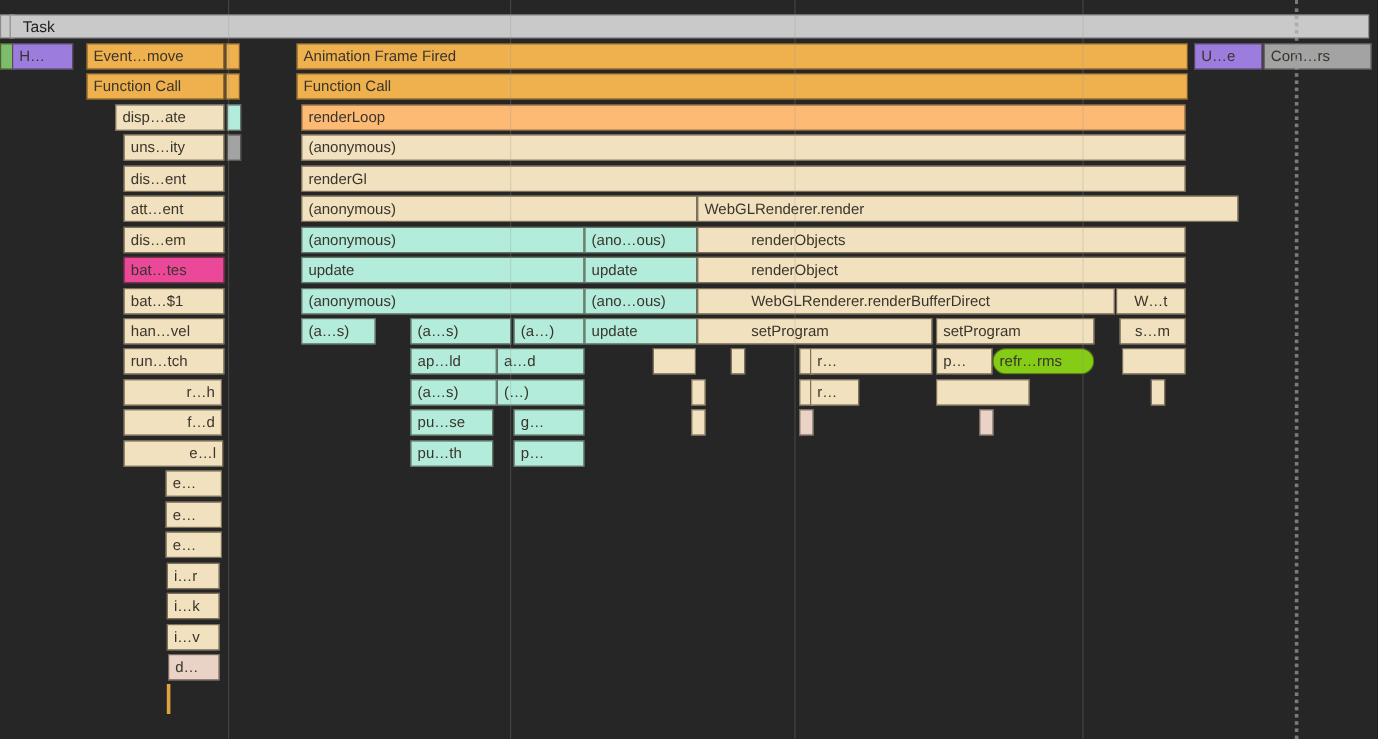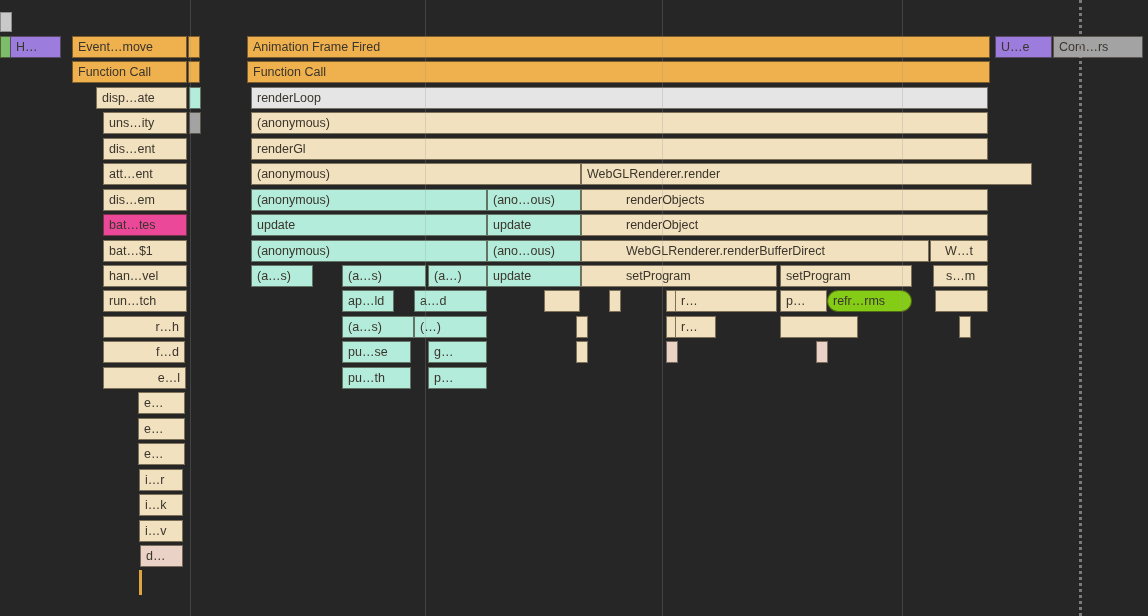--- a/index.html
+++ b/index.html
@@ -16,20 +16,23 @@
          z-index:6;pointer-events:none;}
   .taskbar{position:absolute;box-sizing:border-box;height:20px;display:flex;align-items:center;
          padding-left:10px;font-size:13px;color:#222;border:1px solid rgba(0,0,0,.3);z-index:2;}
   .marker{position:absolute;z-index:2;}
 </style>
 </head>
 <body>
 
 <div id="stage">
   <div class="taskbar" id="task-sliver" style="left: 0px; top: 12px; width: 4px; background: rgb(201, 201, 201);"></div>
+  <div class="taskbar" id="task-main" style="left: 8px; top: 12px; width: 1133px; background: rgb(201, 201, 201);">
+    <span>Task</span>
+  </div>
   <div id="bars-layer">
       <div class="bar" style="left: 0px; top: 36px; width: 5px; background: rgb(125, 189, 106);"></div>
       <div class="bar" style="left: 10px; top: 36px; width: 51px; background: rgb(156, 125, 221);">H…</div>
       <div class="bar" style="left: 72px; top: 36px; width: 115px; background: rgb(239, 176, 78);">Event…move</div>
       <div class="bar" style="left: 188px; top: 36px; width: 8px; background: rgb(239, 176, 78);"></div>
       <div class="bar" style="left: 72px; top: 61px; width: 115px; background: rgb(239, 176, 78);">Function Call</div>
       <div class="bar" style="left: 188px; top: 61px; width: 8px; background: rgb(239, 176, 78);"></div>
       <div class="bar" style="left: 96px; top: 87px; width: 91px; background: rgb(242, 225, 191);">disp…ate</div>
       <div class="bar" style="left: 189px; top: 87px; width: 4px; background: rgb(180, 236, 219);"></div>
       <div class="bar" style="left: 103px; top: 112px; width: 84px; background: rgb(242, 225, 191);">uns…ity</div>
@@ -48,21 +51,21 @@
       <div class="bar" style="left: 138px; top: 418px; width: 47px; background: rgb(242, 225, 191);">e…</div>
       <div class="bar" style="left: 138px; top: 443px; width: 47px; background: rgb(242, 225, 191);">e…</div>
       <div class="bar" style="left: 139px; top: 469px; width: 44px; background: rgb(242, 225, 191);">i…r</div>
       <div class="bar" style="left: 139px; top: 494px; width: 44px; background: rgb(242, 225, 191);">i…k</div>
       <div class="bar" style="left: 139px; top: 520px; width: 44px; background: rgb(242, 225, 191);">i…v</div>
       <div class="bar" style="left: 140px; top: 545px; width: 43px; background: rgb(234, 211, 198);">d…</div>
       <div class="bar" style="left: 247px; top: 36px; width: 743px; background: rgb(239, 176, 78);">Animation Frame Fired</div>
       <div class="bar" style="left: 995px; top: 36px; width: 57px; background: rgb(156, 125, 221);">U…e</div>
       <div class="bar" style="left: 1053px; top: 36px; width: 90px; background: #a3a3a3;">Com…rs</div>
       <div class="bar" style="left: 247px; top: 61px; width: 743px; background: rgb(239, 176, 78);">Function Call</div>
-      <div class="bar" style="left: 251px; top: 87px; width: 737px; background: #e5e5e5;">renderLoop</div>
+      <div class="bar" style="left: 251px; top: 87px; width: 737px; background: #fdba74;">renderLoop</div>
       <div class="bar" style="left: 251px; top: 112px; width: 737px; background: rgb(242, 225, 191);">(anonymous)</div>
       <div class="bar" style="left: 251px; top: 138px; width: 737px; background: rgb(242, 225, 191);">renderGl</div>
       <div class="bar" style="left: 251px; top: 163px; width: 330px; background: rgb(242, 225, 191);">(anonymous)</div>
       <div class="bar" style="left: 581px; top: 163px; width: 451px; background: rgb(242, 225, 191);">WebGLRenderer.render</div>
       <div class="bar" style="left: 251px; top: 189px; width: 236px; background: rgb(180, 236, 219);">(anonymous)</div>
       <div class="bar" style="left: 487px; top: 189px; width: 94px; background: rgb(180, 236, 219);">(ano…ous)</div>
       <div class="bar" style="left: 581px; top: 189px; width: 407px; background: rgb(242, 225, 191); padding-left: 44px;">renderObjects</div>
       <div class="bar" style="left: 251px; top: 214px; width: 236px; background: rgb(180, 236, 219);">update</div>
       <div class="bar" style="left: 487px; top: 214px; width: 94px; background: rgb(180, 236, 219);">update</div>
       <div class="bar" style="left: 581px; top: 214px; width: 407px; background: rgb(242, 225, 191); padding-left: 44px;">renderObject</div>
@@ -70,21 +73,21 @@
       <div class="bar" style="left: 487px; top: 240px; width: 94px; background: rgb(180, 236, 219);">(ano…ous)</div>
       <div class="bar" style="left: 581px; top: 240px; width: 348px; background: rgb(242, 225, 191); padding-left: 44px;">WebGLRenderer.renderBufferDirect</div>
       <div class="bar al-c" style="left: 930px; top: 240px; width: 58px; background: rgb(242, 225, 191);">W…t</div>
       <div class="bar" style="left: 251px; top: 265px; width: 62px; background: rgb(180, 236, 219);">(a…s)</div>
       <div class="bar" style="left: 342px; top: 265px; width: 84px; background: rgb(180, 236, 219);">(a…s)</div>
       <div class="bar" style="left: 428px; top: 265px; width: 59px; background: rgb(180, 236, 219);">(a…)</div>
       <div class="bar" style="left: 487px; top: 265px; width: 94px; background: rgb(180, 236, 219);">update</div>
       <div class="bar" style="left: 581px; top: 265px; width: 196px; background: rgb(242, 225, 191); padding-left: 44px;">setProgram</div>
       <div class="bar" style="left: 780px; top: 265px; width: 132px; background: rgb(242, 225, 191);">setProgram</div>
       <div class="bar al-c" style="left: 933px; top: 265px; width: 55px; background: rgb(242, 225, 191);">s…m</div>
-      <div class="bar" style="left: 342px; top: 290px; width: 52px; background: rgb(180, 236, 219);">ap…ld</div>
+      <div class="bar" style="left: 342px; top: 290px; width: 72px; background: rgb(180, 236, 219);">ap…ld</div>
       <div class="bar" style="left: 414px; top: 290px; width: 73px; background: rgb(180, 236, 219);">a…d</div>
       <div class="bar" style="left: 544px; top: 290px; width: 36px; background: rgb(242, 225, 191);"></div>
       <div class="bar" style="left: 609px; top: 290px; width: 9px; background: rgb(242, 225, 191);"></div>
       <div class="bar" style="left: 666px; top: 290px; width: 7px; background: rgb(242, 225, 191);"></div>
       <div class="bar" style="left: 675px; top: 290px; width: 102px; background: rgb(242, 225, 191);">r…</div>
       <div class="bar" style="left: 780px; top: 290px; width: 47px; background: rgb(242, 225, 191);">p…</div>
       <div class="bar" style="left: 827px; top: 290px; width: 85px; background: #84cc16; border-radius: 11px;">refr…rms</div>
       <div class="bar" style="left: 935px; top: 290px; width: 53px; background: rgb(242, 225, 191);"></div>
       <div class="bar" style="left: 342px; top: 316px; width: 72px; background: rgb(180, 236, 219);">(a…s)</div>
       <div class="bar" style="left: 414px; top: 316px; width: 73px; background: rgb(180, 236, 219);">(…)</div>

